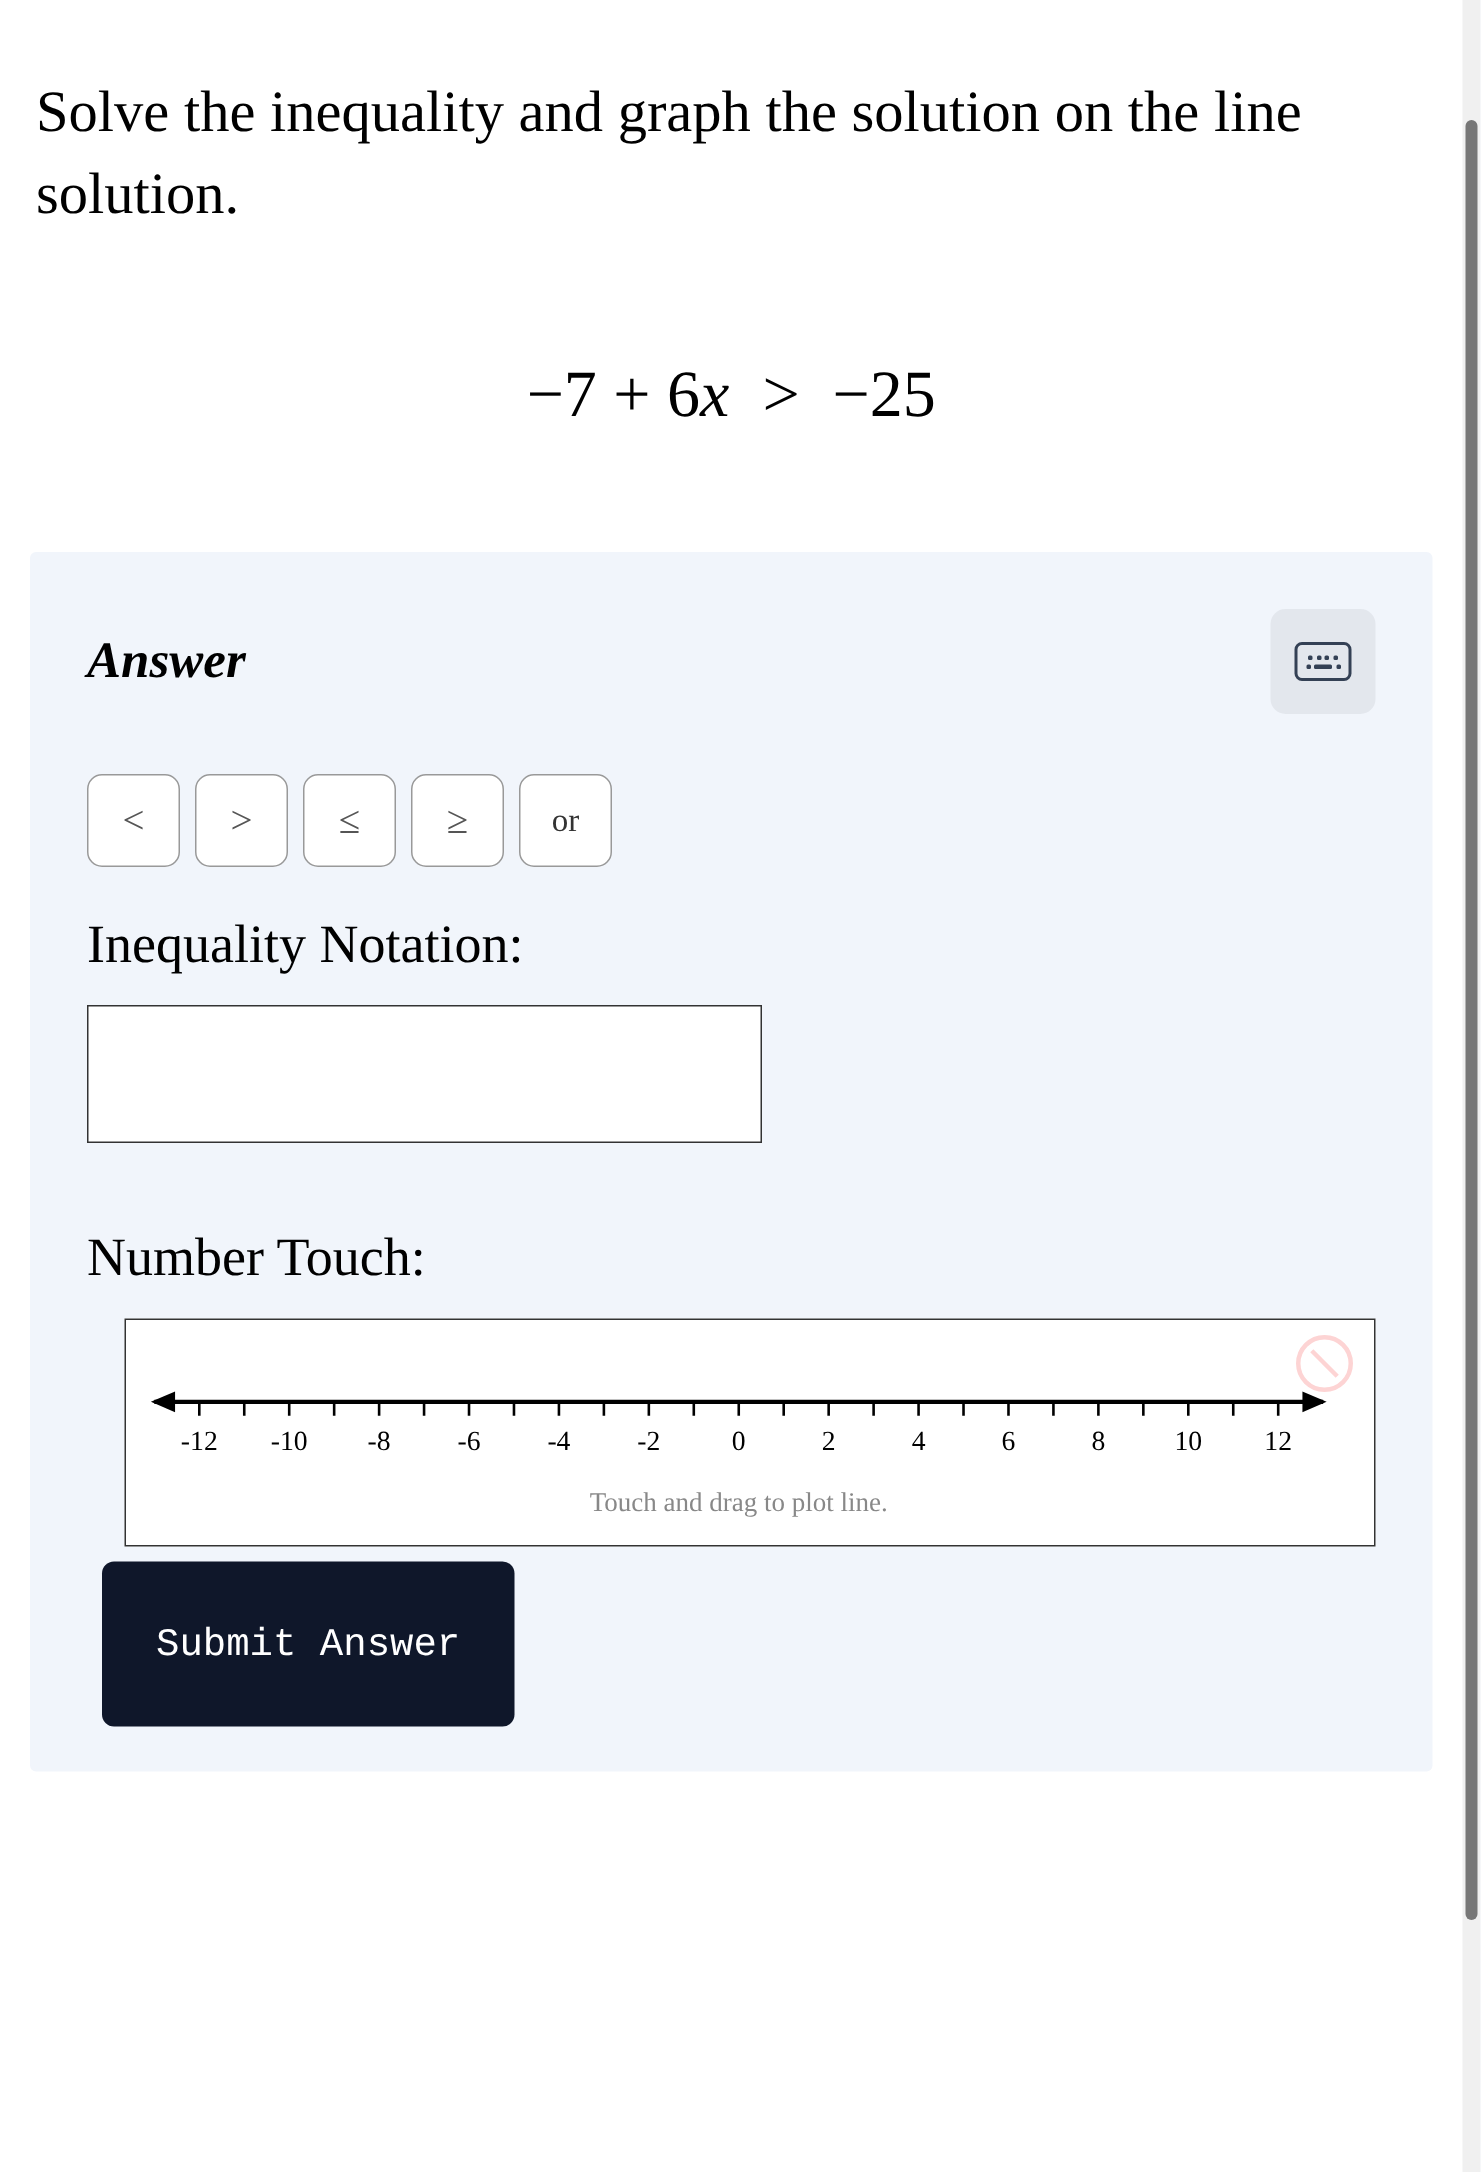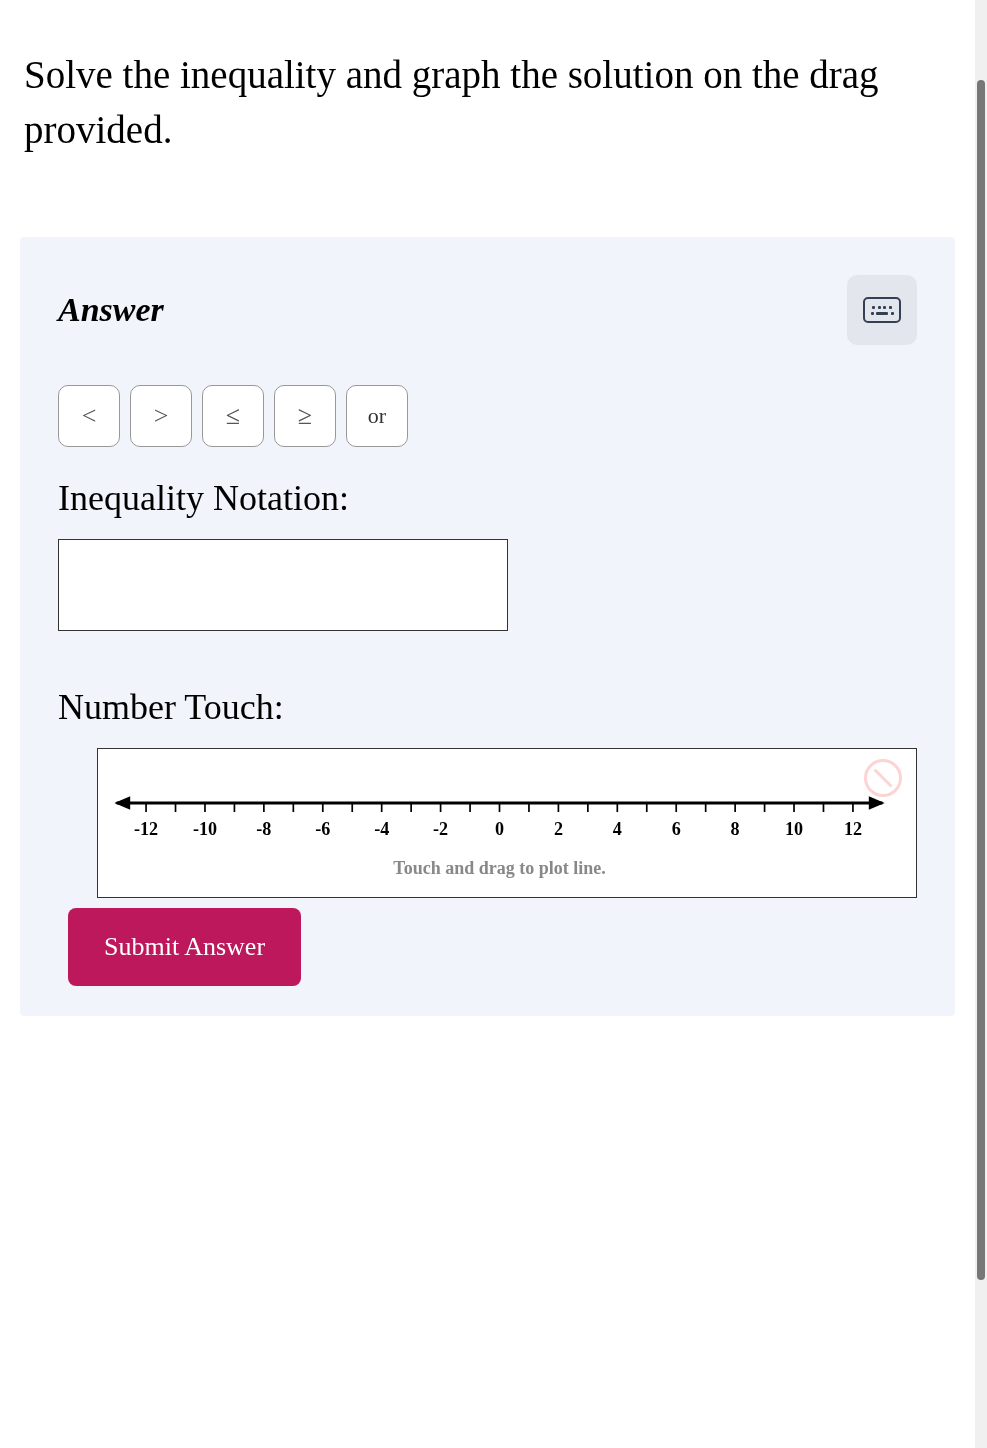--- a/index.html
+++ b/index.html
@@ -144,23 +144,22 @@
       margin-bottom: 55px;
       font-size: 28px;
       padding: 10px;
       font-family: Georgia, serif;
     }
     .number-line-box {
       border: 1.5px solid #333;
       background: #fff;
       padding: 20px 20px 18px 5px;
       position: relative;
-      margin-left: 39px;
+      margin-left: 25px;
       margin-bottom: 10px;
-      font-weight: bold;
     }
     .clear-btn {
       position: absolute;
       top: 10px;
       right: 14px;
       width: 38px;
       height: 38px;
       border: 3px solid #fdd4d4;
       border-radius: 50%;
       cursor: pointer;
@@ -181,38 +180,39 @@
     }
     .nl-hint {
       text-align: center;
       font-size: 18px;
       color: #888;
       font-family: Georgia, serif;
       font-style: normal;
       margin-top: 10px;
     }
     .submit-btn {
-      background: #be185d;
+      background: #0f172a;
       color: #fff;
       font-size: 26px;
-      font-family: Liberation Serif, serif;
-      padding: 24px 36px;
+      font-family: Liberation Mono, monospace;
+      padding: 40px 36px;
       border: none;
       border-radius: 8px;
       cursor: pointer;
       margin-left: 10px;
       margin-top: 0px;
     }
   </style>
 </head>
 <body>
 
 <div class="content">
-  <div class="question">Solve the inequality and graph the solution on the drag provided.</div>
-
+  <div class="question">Solve the inequality and graph the solution on the line solution.</div>
+
+  <div class="equation" id="equation">−7 + 6<span class="var">x</span> &nbsp;&gt;&nbsp; −25</div>
 
   <div class="answer-panel">
     <div class="answer-header">
       <div class="answer-title">Answer</div>
       <div class="keyboard-btn">
         <div class="keyboard-icon">
           <div class="kb-row">
             <div class="kb-dot"></div>
               <div class="kb-dot"></div>
               <div class="kb-dot"></div>

